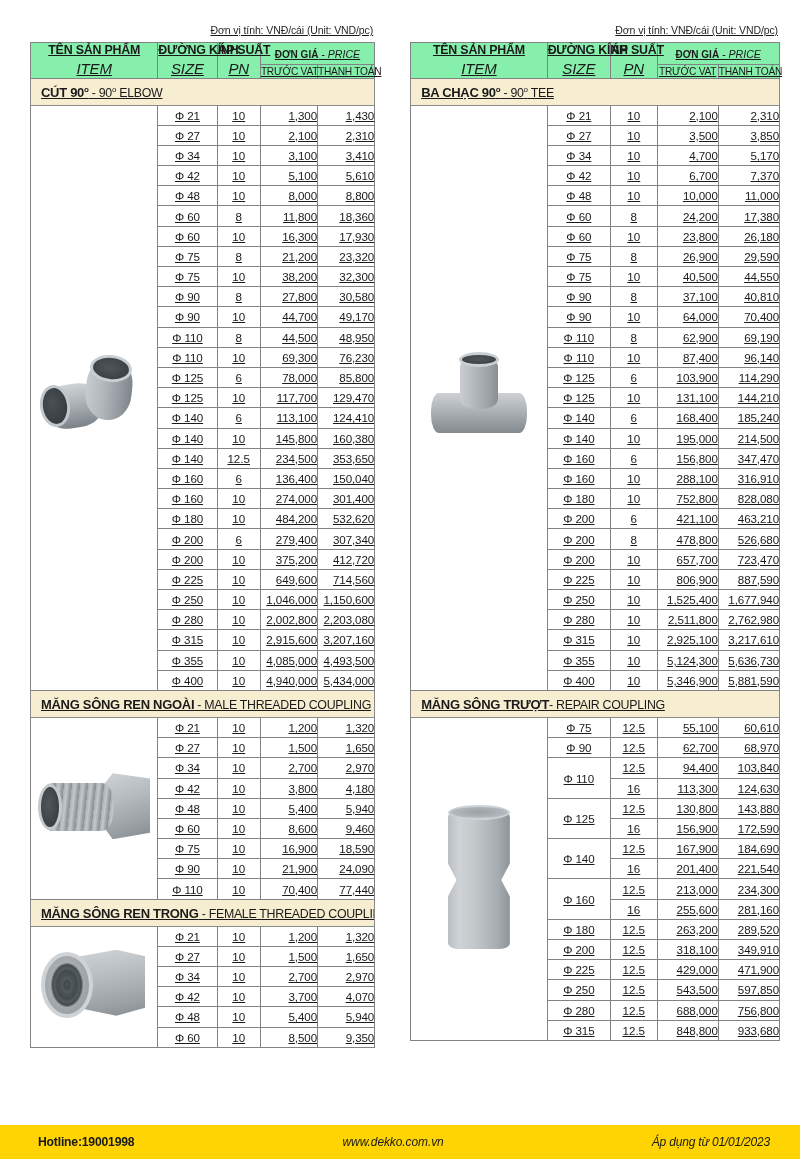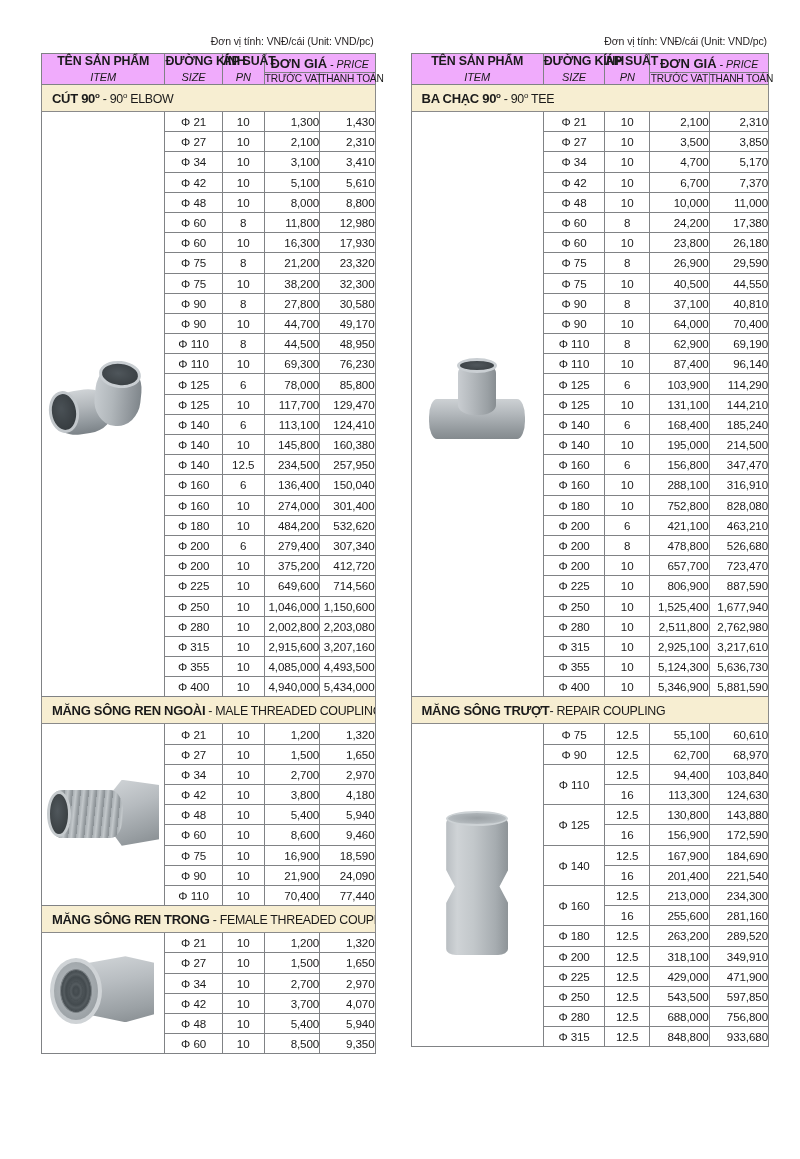--- a/index.html
+++ b/index.html
@@ -13,21 +13,22 @@
     font-family: "Liberation Sans", sans-serif;
     color: #1a1a1a;
     overflow: hidden;
     position: relative;
   }
   .page {
     position: relative;
     width: 800px;
     height: 1159px;
     box-sizing: border-box;
-    padding: 16px;
+    padding: 5px;
+    text-decoration: underline;
   }
   .columns {
     display: flex;
     gap: 0px;
     padding: 0 0px;
   }
   .col {
     width: 400px;
     box-sizing: border-box;
     padding: 0 25px 0 25px;
@@ -56,50 +57,50 @@
   }
   
   col.c-item   { width: 37.0%; }
   col.c-size   { width: 17.2%; }
   col.c-pn     { width: 12.6%; }
   col.c-pre    { width: 16.6%; }
   col.c-pay    { width: 16.6%; }
 
   
   .hdr td {
-    background: #f0abfc;
+    background: #86efac;
     text-align: center;
     vertical-align: middle;
     border: 0.8px solid #7d6b2d;
   }
   .hdr-main {
     font-size: 12.4px;
     font-weight: bold;
     letter-spacing: -0.2px;
     line-height: 1.15;
     color: #1a1a1a;
     white-space: nowrap;
   }
   .hdr-sub {
-    font-size: 11px;
+    font-size: 15px;
     font-style: italic;
     letter-spacing: -0.1px;
     line-height: 1.15;
     color: #1a1a1a;
   }
   .hdr-stack {
     padding: 5px 1px 5px 1px;
   }
   .hdr-stack .hdr-main { display:block; }
   .hdr-stack .hdr-sub { display:block; margin-top: 3px; }
   .hdr-price-top {
     padding: 4px 2px 3px 2px;
   }
   .hdr-price-top .pr-main {
-    font-size: 13px;
+    font-size: 10px;
     font-weight: bold;
   }
   .hdr-price-top .pr-sub {
     font-size: 10.6px;
     font-style: italic;
   }
   .hdr-price-cell {
     font-size: 10.2px;
     font-weight: normal;
     padding: 4px 1px 4px 1px;
@@ -399,21 +400,21 @@
             <tr class="data">
               <td class="size">Φ 48</td>
               <td class="pn">10</td>
               <td class="money">8,000</td>
               <td class="money">8,800</td>
             </tr>
             <tr class="data">
               <td class="size">Φ 60</td>
               <td class="pn">8</td>
               <td class="money">11,800</td>
-              <td class="money">12,980</td>
+              <td class="money">18,360</td>
             </tr>
             <tr class="data">
               <td class="size">Φ 60</td>
               <td class="pn">10</td>
               <td class="money">16,300</td>
               <td class="money">17,930</td>
             </tr>
             <tr class="data">
               <td class="size">Φ 75</td>
               <td class="pn">8</td>
@@ -471,21 +472,21 @@
             <tr class="data">
               <td class="size">Φ 140</td>
               <td class="pn">10</td>
               <td class="money">145,800</td>
               <td class="money">160,380</td>
             </tr>
             <tr class="data">
               <td class="size">Φ 140</td>
               <td class="pn">12.5</td>
               <td class="money">234,500</td>
-              <td class="money">257,950</td>
+              <td class="money">353,650</td>
             </tr>
             <tr class="data">
               <td class="size">Φ 160</td>
               <td class="pn">6</td>
               <td class="money">136,400</td>
               <td class="money">150,040</td>
             </tr>
             <tr class="data">
               <td class="size">Φ 160</td>
               <td class="pn">10</td>
@@ -951,14 +952,19 @@
               <td class="pn">12.5</td>
               <td class="money">848,800</td>
               <td class="money">933,680</td>
             </tr>
           </tbody>
       </table>
     </div>
 
   </div>
 
+  <div class="footer">
+    <div class="hotline">Hotline:19001998</div>
+    <div class="web">www.dekko.com.vn</div>
+    <div class="apply">Áp dụng từ 01/01/2023</div>
+  </div>
 
 </div>
 
 </body></html>

